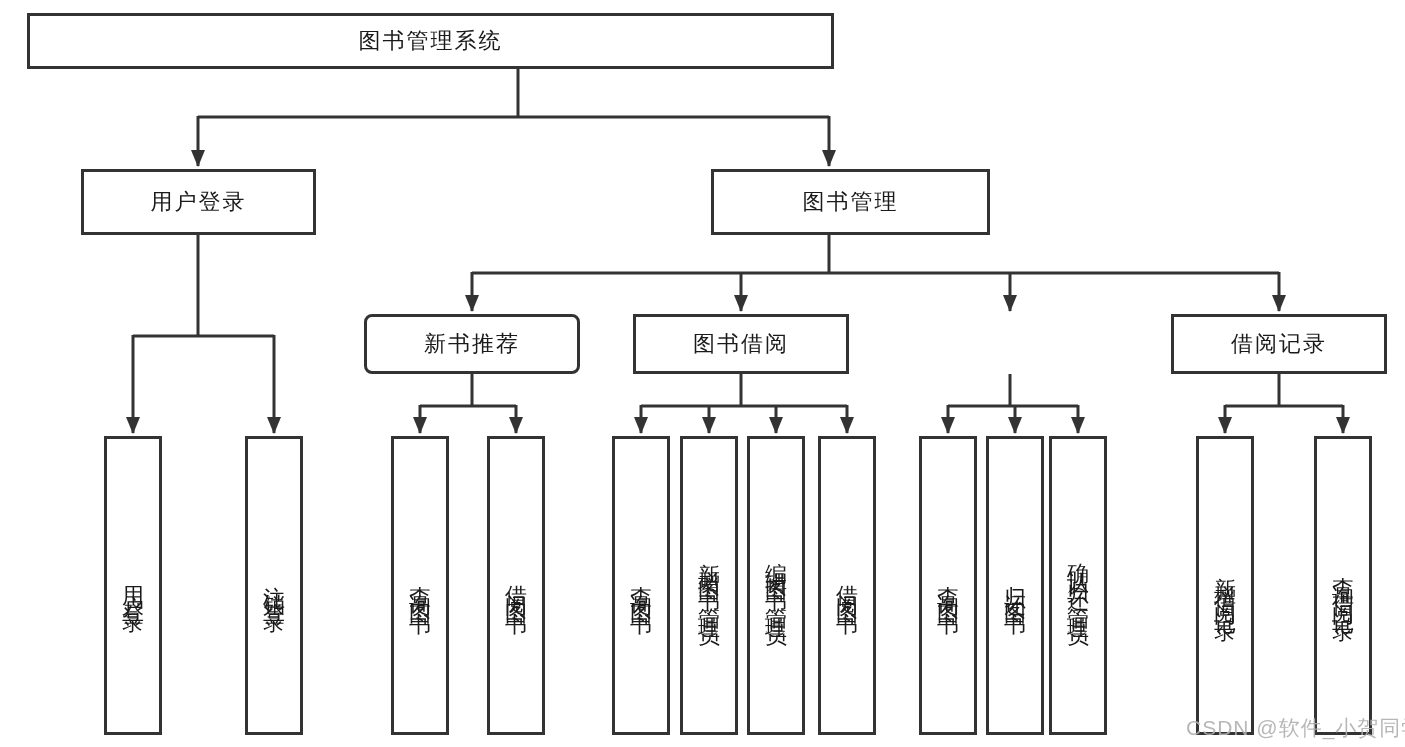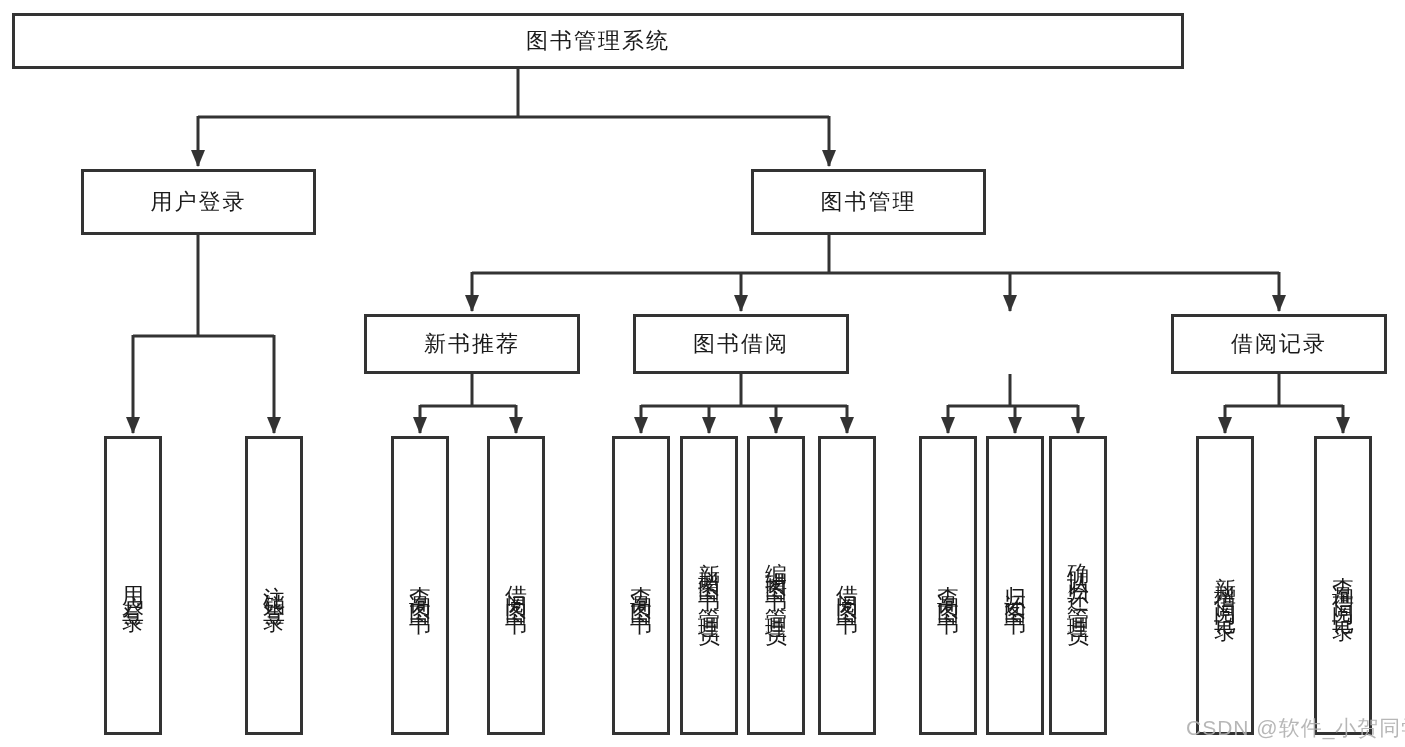--- a/index.html
+++ b/index.html
@@ -98,26 +98,26 @@
       <path d="M1015,405 L1015,433" marker-end="url(#arrow)"></path>
       <path d="M1078,405 L1078,433" marker-end="url(#arrow)"></path>
 
       <path d="M1279,374 L1279,406"></path>
       <path d="M1225,406 L1343,406"></path>
       <path d="M1225,405 L1225,433" marker-end="url(#arrow)"></path>
       <path d="M1343,405 L1343,433" marker-end="url(#arrow)"></path>
     </g>
   </svg>
 
-  <div class="node" style="left:12px;top:13px;width:1172px;height:56px;">图书管理系统</div>
+  <div class="node" style="left:27px;top:13px;width:807px;height:56px;">图书管理系统</div>
 
   <div class="node" style="left:81px;top:169px;width:235px;height:66px;">用户登录</div>
-  <div class="node" style="left:751px;top:169px;width:235px;height:66px;font-family:Liberation Serif, serif;">图书管理</div>
+  <div class="node" style="left:711px;top:169px;width:279px;height:66px;font-family:Liberation Serif, serif;">图书管理</div>
 
-  <div class="node" style="left:364px;top:314px;width:216px;height:60px;">新书推荐</div>
+  <div class="node" style="left:364px;top:314px;width:216px;height:60px;border-radius:8px;">新书推荐</div>
   <div class="node" style="left:633px;top:314px;width:216px;height:60px;">图书借阅</div>
   <div class="node" style="left:1171px;top:314px;width:216px;height:60px;">借阅记录</div>
 
   <div class="node leaf" style="left:104px;top:436px;width:58px;height:299px;">用户登录</div>
   <div class="node leaf" style="left:245px;top:436px;width:58px;height:299px;">注销登录</div>
 
   <div class="node leaf" style="left:391px;top:436px;width:58px;height:299px;">查询图书</div>
   <div class="node leaf" style="left:487px;top:436px;width:58px;height:299px;">借阅图书</div>
 
   <div class="node leaf" style="left:612px;top:436px;width:58px;height:299px;">查询图书</div>

